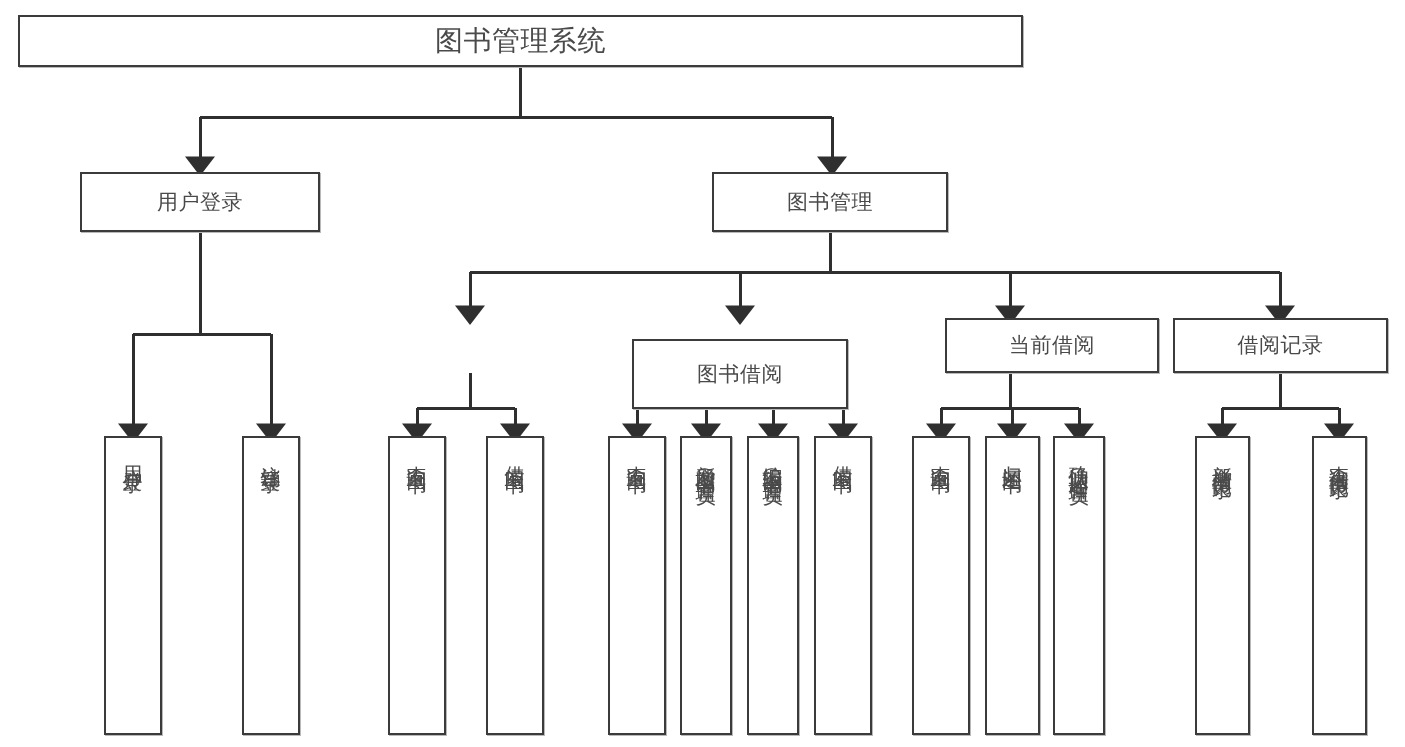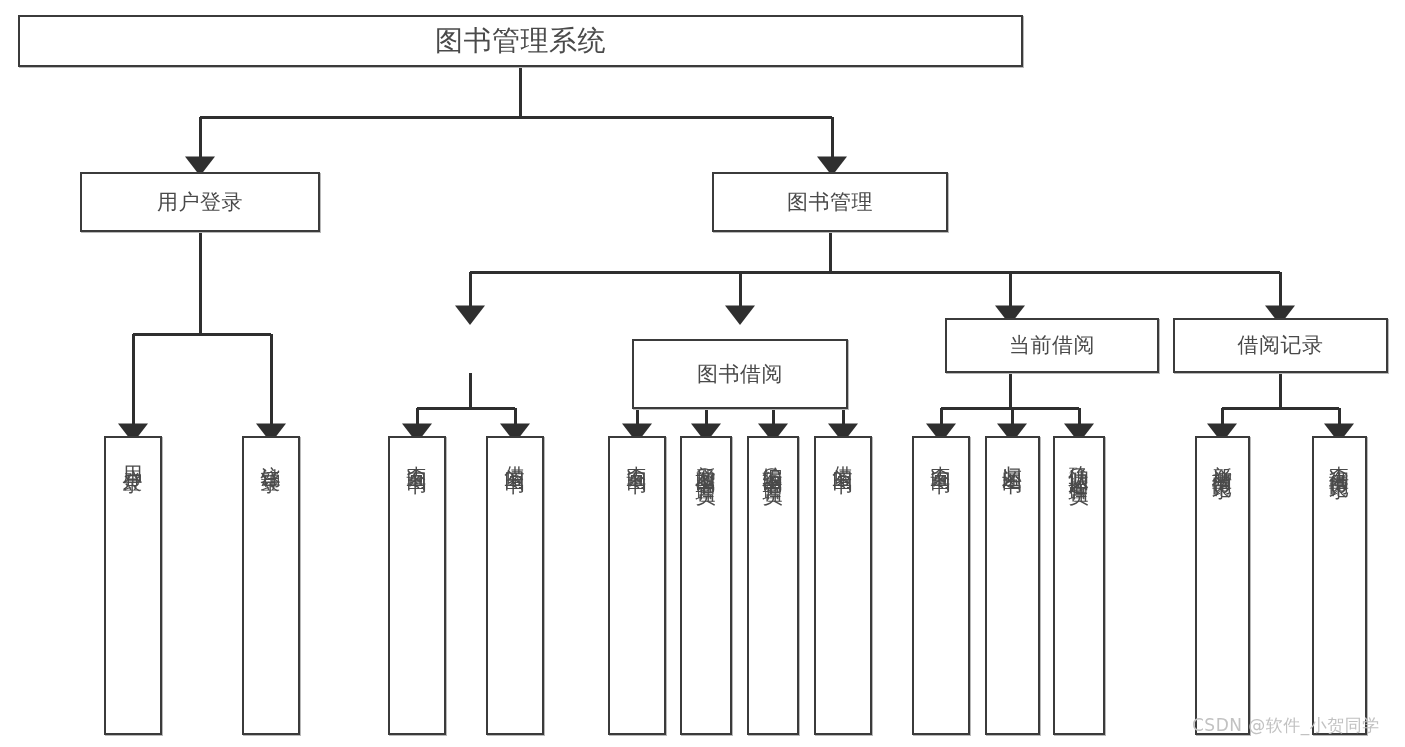--- a/index.html
+++ b/index.html
@@ -189,14 +189,13 @@
     <span class="node-label">确认归还（管理员）</span>
   </div>
 
   <div class="node vertical" style="left: 1195px; top: 436px; width: 55px; height: 299px;">
     <span class="node-label">新增借阅记录</span>
   </div>
   <div class="node vertical" style="left: 1312px; top: 436px; width: 55px; height: 299px;">
     <span class="node-label">查询借阅记录</span>
   </div>
 
-  <div id="watermark">CSDN @软件_小贺同学</div>
 </div>
 
 </body></html>

